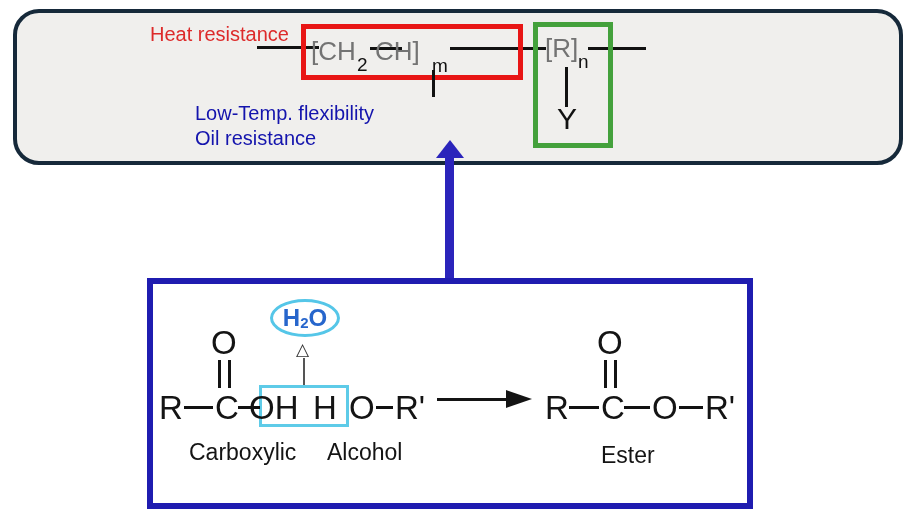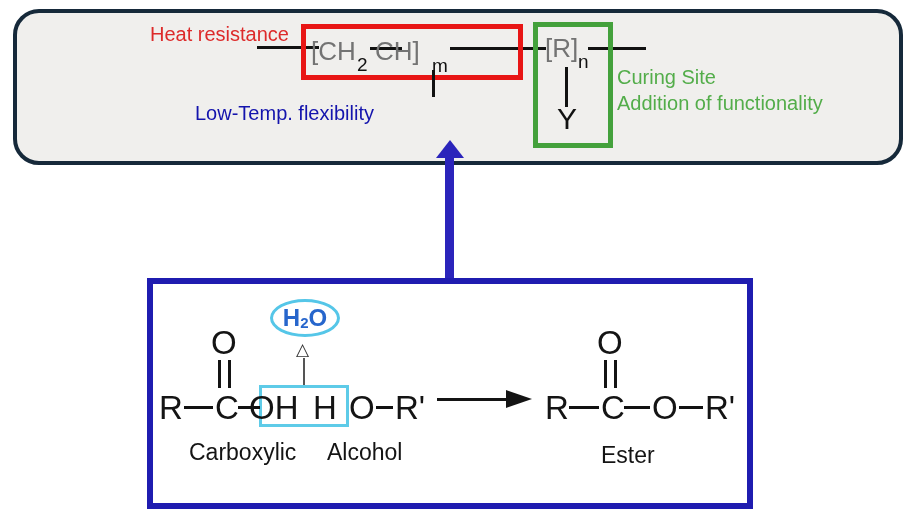--- a/index.html
+++ b/index.html
@@ -74,26 +74,23 @@
 <body>
 
 <div id="stage">
 
   <div class="abs panel"></div>
 
   <div class="abs red-label">Heat resistance</div>
 
   <div class="abs blue-label">
     <div>Low-Temp. flexibility</div>
+    <div>Oil resistance</div>
   </div>
 
-  <div class="abs green-label">
-    <div>Curing Site</div>
-    <div>Addition of functionality</div>
-  </div>
 
   <div class="abs hline" style="left:257px; top:46px; width:62px;"></div>
   <div class="abs hline" style="left:450px; top:47px; width:96px;"></div>
   <div class="abs hline" style="left:588px; top:47px; width:58px;"></div>
 
   <div class="abs red-box"></div>
   <span class="abs formula" style="left:311px; top:38px;">[CH</span>
   <span class="abs formula-sub" style="left:357px; top:55px;">2</span>
   <div class="abs hline" style="left:370px; top:47px; width:32px;"></div>
   <span class="abs formula" style="left:375px; top:38px;">CH]</span>

